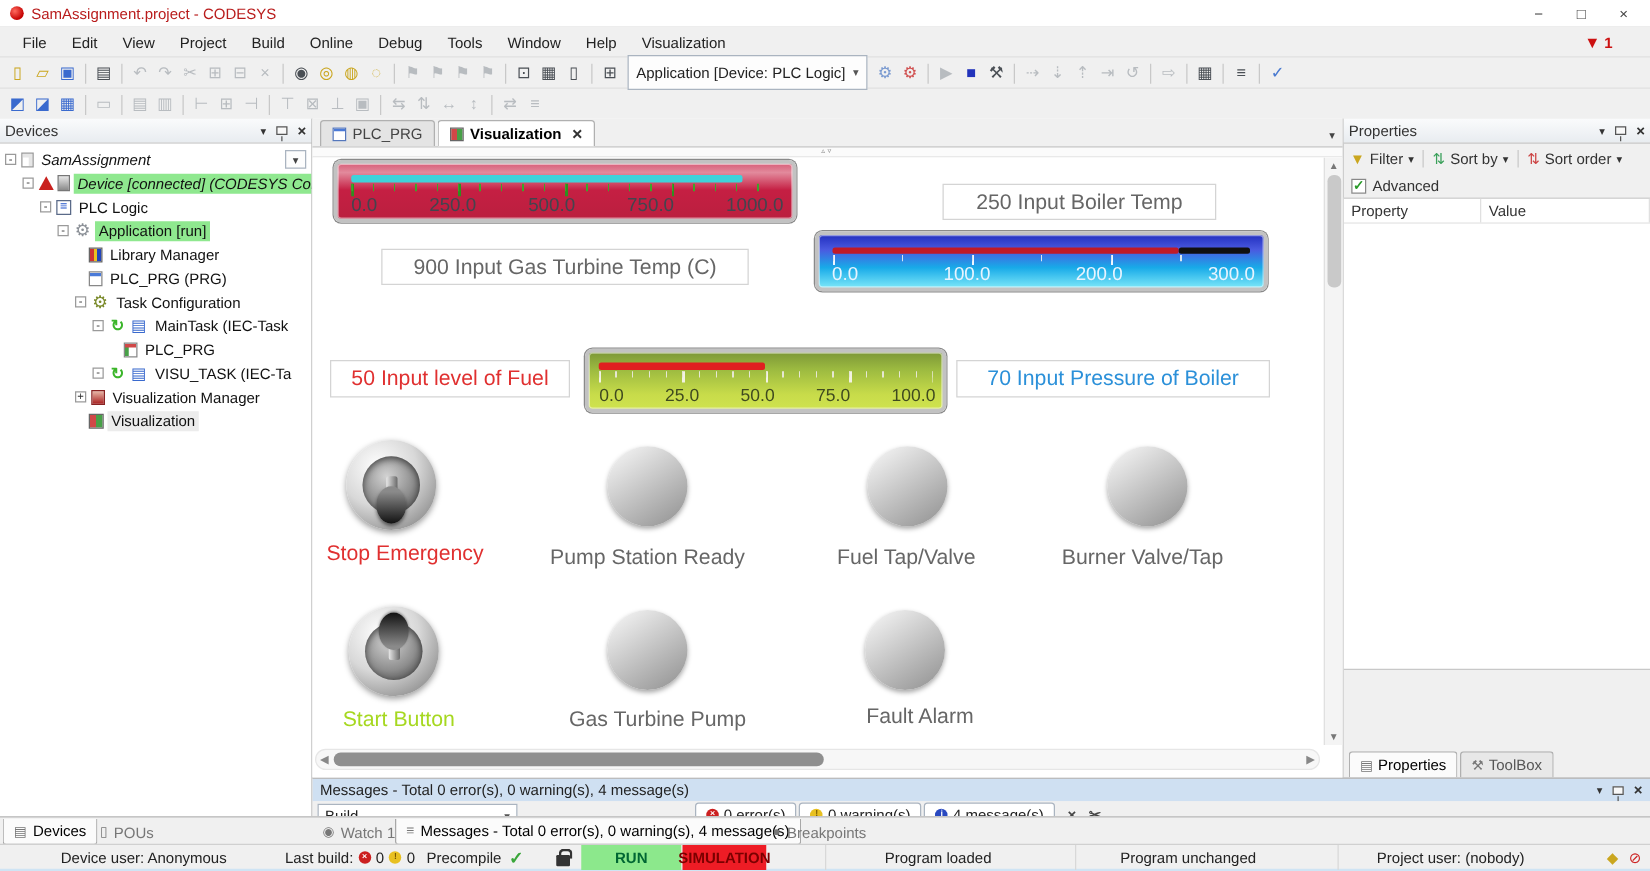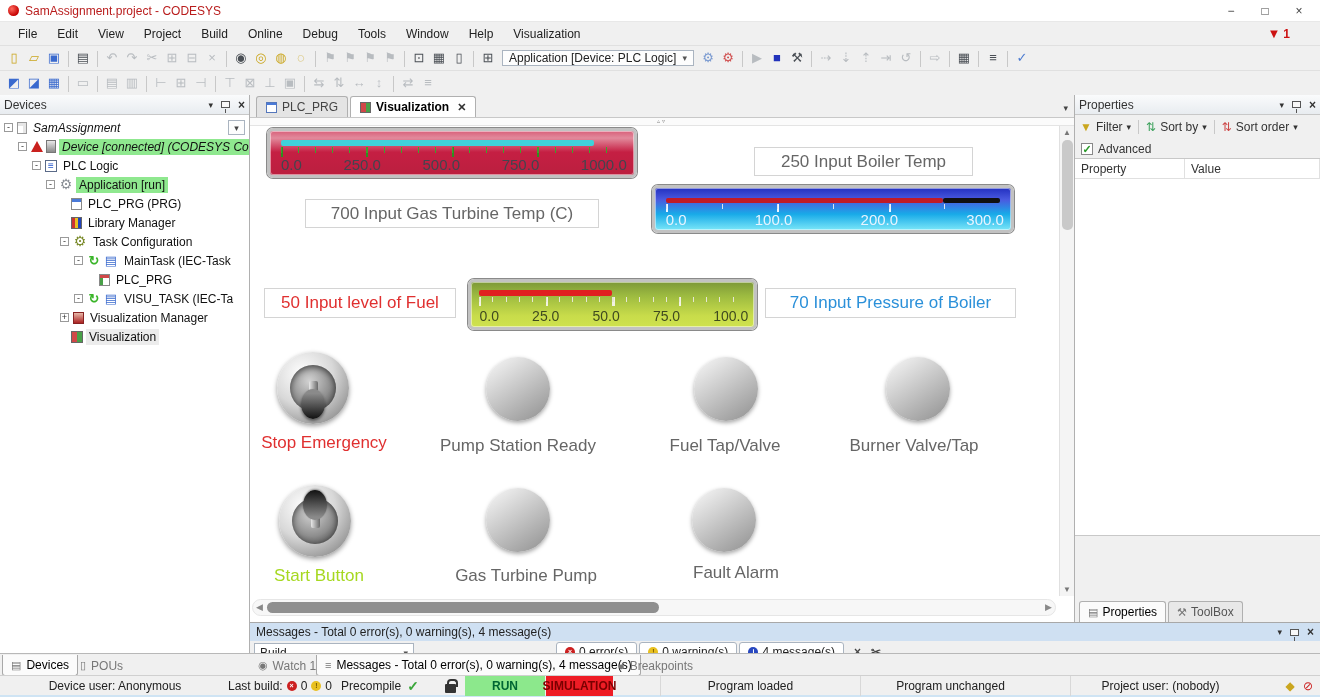--- a/index.html
+++ b/index.html
@@ -15,21 +15,21 @@
   .win-btn{width:34px;text-align:center;color:#444;font-size:12px;cursor:default}
   .menubar{height:23px;display:flex;align-items:center;background:#f0f0f0;padding-left:8px}
   .menu-item{padding:3px 10px;color:#222}
   .menu-note{margin-left:auto;margin-right:30px;display:flex;align-items:center;gap:3px}
   .funnel{color:#cc1111;font-size:13px;line-height:1}
   .note-count{color:#cc1111;font-weight:bold;font-size:12px}
   .toolbar{height:25px;display:flex;align-items:center;background:#f0f0f0;border-top:1px solid #e0e0e0;padding:0 4px;white-space:nowrap}
   .tb-btn{display:inline-block;min-width:20px;text-align:center;font-size:13px;color:#4a4f55;padding:1px 2px;line-height:18px}
   .tb-btn.disabled{color:#b8bcc0}
   .tb-sep{display:inline-block;width:1px;height:16px;background:#c8c8c8;margin:0 4px;vertical-align:middle}
-  .app-combo{display:inline-flex;align-items:center;gap:6px;border:1px solid #aab4c0;background:#fdfdfd;height:16px;padding:0 6px;margin:0 4px;color:#222}
+  .app-combo{display:inline-flex;align-items:center;gap:6px;border:1px solid #aab4c0;background:#fdfdfd;height:28px;padding:0 6px;margin:0 4px;color:#222}
   .combo-arrow{font-size:9px;color:#555}
 
   
   .main{position:absolute;top:95px;left:0;width:1320px;height:558px;display:flex}
   .left-panel{width:250px;background:#f0f0f0;border-right:1px solid #b0b0b0;display:flex;flex-direction:column}
   .panel-head{height:20px;display:flex;align-items:center;background:linear-gradient(#fafbfc,#e8ecf0);border-bottom:1px solid #c8c8c8;padding:0 4px;color:#333}
   .panel-head .ctrls{margin-left:auto;display:flex;align-items:center;gap:8px;color:#444}
   .pin-icon{position:relative;width:9px;height:7px;background:#f8f8f8;border:1px solid #555;display:inline-block}
   .pin-icon::after{content:"";position:absolute;left:3px;top:7px;width:1px;height:4px;background:#555}
   .small-x{font-size:12px;color:#333;font-weight:bold}
@@ -238,27 +238,27 @@
             <span class="ti ti-plc"></span>
             <span class="tlb">PLC Logic</span>
           </div>
           <div class="tree-row hl bold" style="padding-left: 46px;">
             <span class="exp">-</span>
             <span class="ti ti-app"></span>
             <span class="tlb">Application [run]</span>
           </div>
           <div class="tree-row" style="padding-left: 60px;">
             <span class="exp-sp"></span>
+            <span class="ti ti-lib"></span>
+            <span class="tlb">Library Manager</span>
+          </div>
+          <div class="tree-row" style="padding-left: 60px;">
+            <span class="exp-sp"></span>
             <span class="ti ti-prg"></span>
             <span class="tlb">PLC_PRG (PRG)</span>
-          </div>
-          <div class="tree-row" style="padding-left: 60px;">
-            <span class="exp-sp"></span>
-            <span class="ti ti-lib"></span>
-            <span class="tlb">Library Manager</span>
           </div>
           <div class="tree-row" style="padding-left: 60px;">
             <span class="exp">-</span>
             <span class="ti ti-task"></span>
             <span class="tlb">Task Configuration</span>
           </div>
           <div class="tree-row" style="padding-left: 74px;">
             <span class="exp">-</span>
             <span class="ti ti-refresh"></span>
             <span class="ti ti-stack"></span>
@@ -313,21 +313,21 @@
               <span class="ticks major tk-green" style="left:3%;right:3%;top:16px"></span>
               <span class="ticks minor tk-green" style="left:3%;right:3%;top:16px"></span>
               <span class="g-labels" style="left:3%;right:2%;bottom:2px;color:#44444e">
                 <span>0.0</span>
                 <span>250.0</span>
                 <span>500.0</span>
                 <span>750.0</span>
                 <span>1000.0</span>
               </span>
             </div>
-            <div class="vlabel" style="left:55px;top:73px;width:294px;height:29px">700 Input Gas Turbine Temp (C)</div>
+            <div class="vlabel" style="left:55px;top:73px;width:294px;height:29px">900 Input Gas Turbine Temp (C)</div>
 
             <div class="vlabel" style="left:504px;top:21px;width:219px;height:29px">250 Input Boiler Temp</div>
             <div class="gauge g-blue" style="left:402px;top:59px;width:362px;height:48px">
               <span class="g-bar" style="top: 10px; height: 5px; left: 3%; width: 78%; background: rgb(192, 26, 40);"></span>
               <span class="g-bar" style="top: 10px; height: 5px; left: 81%; width: 16%; background: rgb(16, 16, 16);"></span>
               <span class="ticks major tk-white" style="left:3%;right:3%;top:16px;height:8px"></span>
               <span class="ticks minor tk-white" style="left:3%;right:3%;top:16px;height:5px"></span>
               <span class="g-labels" style="left:3%;right:2%;bottom:2px;color:#e8f4ff">
                 <span>0.0</span>
                 <span>100.0</span>

